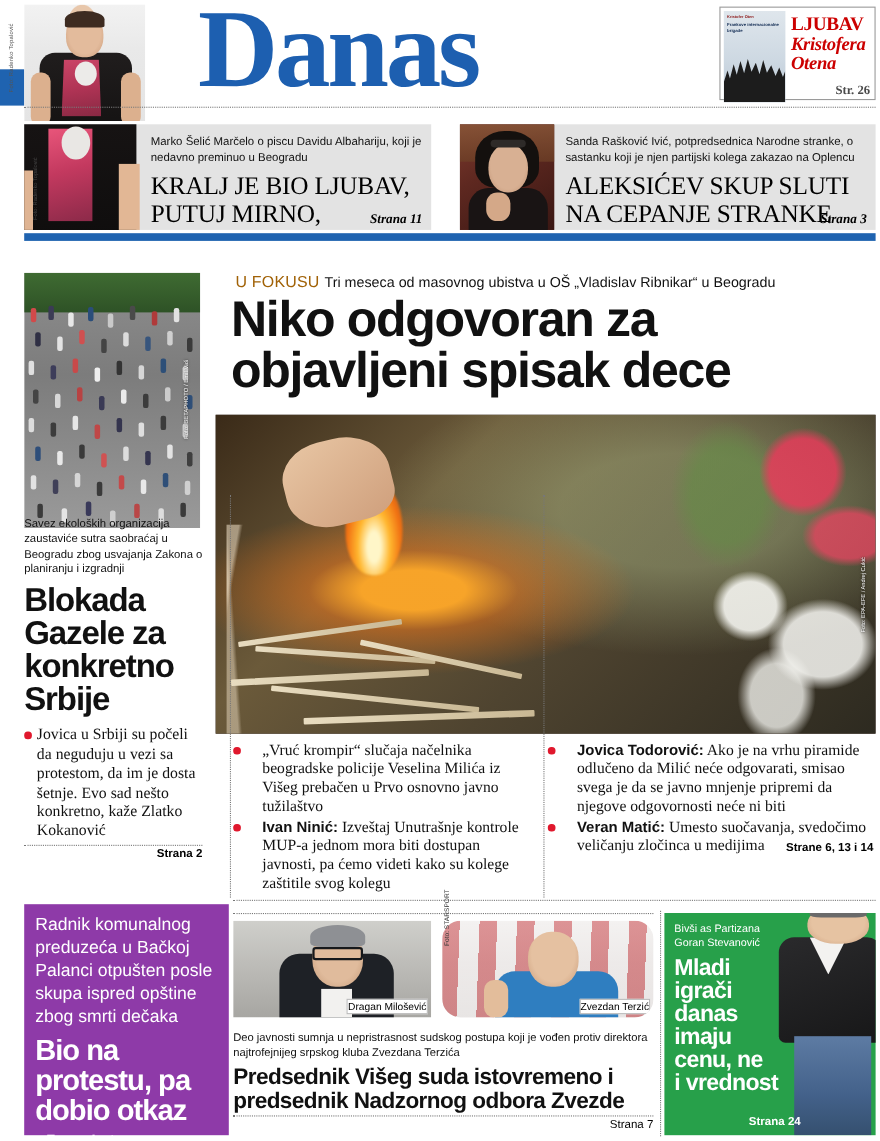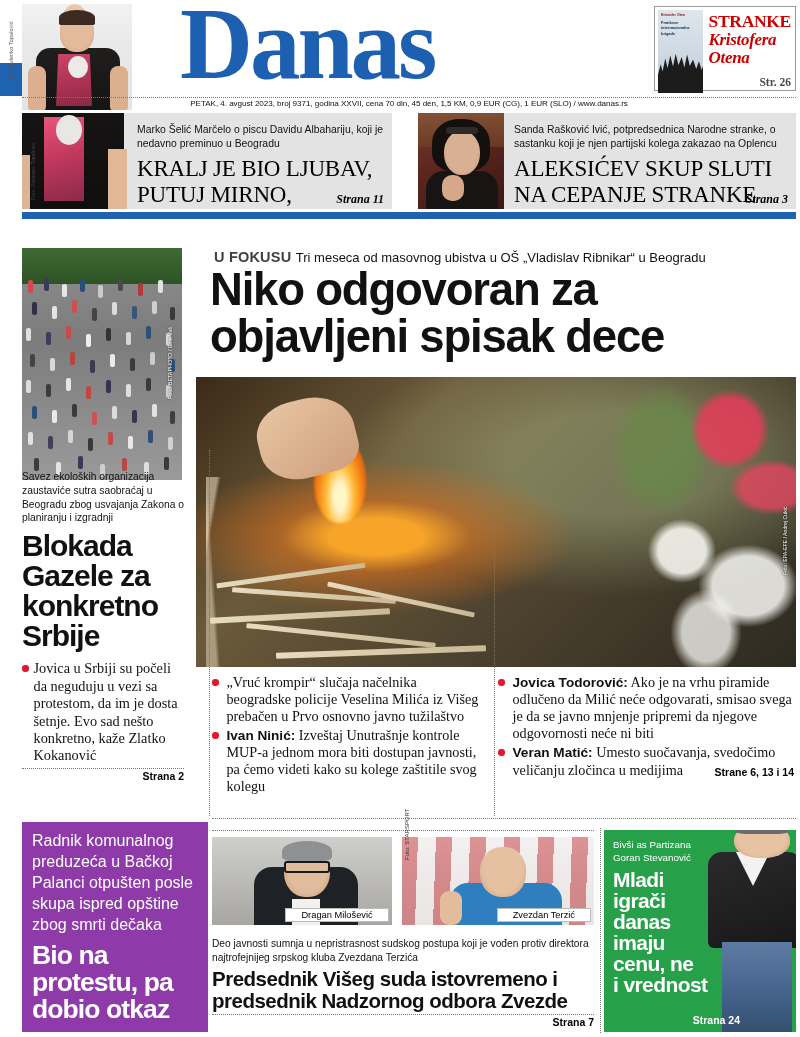--- a/index.html
+++ b/index.html
@@ -163,21 +163,21 @@
   .pp-crowd { position:absolute; left:0; top:28px; width:100%; height:204px; }
   .pp-crowd i {
     position:absolute; width:5px; height:13px; border-radius:2px; display:block;
   }
   .pp-credit {
     position:absolute; right:-48px; top:88px; width:120px; transform: rotate(-90deg);
     font-size:5.4px; color:#fff; white-space:nowrap; text-shadow:0 0 2px #000;
   }
   .kicker-line { position:absolute; left:214px; top:26px; right:8px; }
   .kicker-red {
-    font-weight:700; font-size:14.5px; color:#404040; letter-spacing:.2px;
+    font-weight:400; font-size:14.5px; color:#a16207; letter-spacing:.2px;
   }
   .kicker-rest { font-size:13px; color:#111; }
   .main-head {
     position:absolute; left:210px; top:44px; right:6px;
     font-weight:700; font-size:45.5px; line-height:1.04; color:#111;
     letter-spacing:-1.2px;
   }
   .candle-photo {
     position:absolute; left:196px; top:155px; width:600px; height:290px; overflow:hidden;
     background:#2a1c12;
@@ -241,21 +241,21 @@
   .lc-page-rule {
     margin-top:3px; border-top:1.2px dotted #777; position:relative; height:13px;
   }
   .lc-page {
     position:absolute; right:0; top:1px; font-weight:700; font-size:10.5px; color:#000;
   }
 
   
   .bullets-mid { position:absolute; left:212px; top:452px; width:270px; }
   .bullets-right { position:absolute; left:498px; top:452px; width:296px; }
-  .bl { display:flex; gap:8px; margin-bottom:2px; }
+  .bl { display:flex; gap:20px; margin-bottom:2px; }
   .bl p {
     font-family:"Liberation Serif", serif; font-size:14.2px; line-height:1.2; color:#111;
   }
   .bl p b { font-family:"Liberation Sans", sans-serif; font-weight:700; font-size:13.6px; }
   .strane-right {
     text-align:right; font-weight:700; font-size:10.5px; color:#000; margin-top:-15px;
   }
 
   
   .bottom { position:absolute; left:0; top:822px; width:800px; height:215px; }
@@ -272,68 +272,68 @@
   .pb-name { font-weight:700; font-size:13.5px; line-height:1.15; }
   .pb-quote {
     font-family:"Liberation Serif", serif; font-size:13.6px; line-height:1.18; margin-left:10px; margin-top:1px;
   }
   .pb-page { text-align:left; font-weight:700; font-size:10.5px; margin-top:4px; }
 
   .sports { position:absolute; left:212px; top:8px; width:382px; }
   .sp-photos { display:flex; gap:0; height:88px; align-items:flex-start; }
   .sp-photo { position:relative; height:88px; overflow:hidden; }
   .sp1 { width:186px; }
-  .sp2 { width:199px; margin-left:10px; }
+  .sp2 { width:199px; margin-left:10px;border-radius:17px; }
   .sp1-bg { position:absolute; inset:0; background: linear-gradient(180deg,#cfcfcb 0%,#b9b8b4 55%,#a7a6a2 100%); }
   .sp1-body { position:absolute; left:42px; top:30px; width:104px; height:58px; background:#1e2126; border-radius:18px 18px 0 0;}
   .sp1-head { position:absolute; left:72px; top:8px; width:46px; height:52px; background: radial-gradient(ellipse at 50% 40%,#e0bb9c 0 60%,#c49a78 100%); border-radius:46%;}
   .sp1-hair { position:absolute; left:70px; top:4px; width:50px; height:20px; background:#8e9094; border-radius:50% 50% 20% 20%;}
   .sp1-glasses { position:absolute; left:72px; top:24px; width:46px; height:12px; border:2.5px solid #16181b; border-radius:3px; }
   .sp1-shirt { position:absolute; left:80px; top:62px; width:28px; height:26px; background:#f2f1ef; }
   .sp2-bg { position:absolute; inset:0; background: linear-gradient(180deg,#e7e3e1 0%,#d9d2d0 45%,#cfc9c7 100%); }
   .sp2-stripes {
     position:absolute; inset:0;
     background: repeating-linear-gradient(92deg, rgba(206,34,42,.55) 0 16px, rgba(255,255,255,.7) 16px 34px);
     opacity:.75;
   }
   .sp2-body { position:absolute; left:48px; top:46px; width:112px; height:42px; background:#2f7ec0; border-radius:18px 18px 0 0;}
   .sp2-head { position:absolute; left:78px; top:10px; width:46px; height:50px; background: radial-gradient(ellipse at 50% 40%,#e5c1a1 0 60%,#c99b79 100%); border-radius:46%;}
   .sp2-hand { position:absolute; left:38px; top:54px; width:22px; height:34px; background:#e3bd9b; border-radius:9px; }
   .sp-caption {
     position:absolute; right:3px; bottom:3px; background:#fff; color:#000;
-    font-size:9.3px; font-weight:400; padding:1px 15px; border:.6px solid #bbb;
+    font-size:9.3px; font-weight:400; padding:1px 0; border:.6px solid #bbb;
   }
   .sp-credit {
     position:absolute; left:192px; top:30px; width:60px; transform:rotate(-90deg);
     transform-origin: left top;
     font-size:6px; color:#333; white-space:nowrap;
   }
   .sports-rule-top { border-top:1.2px dotted #777; margin-bottom:6px; }
   .sp-text { margin-top:12px; }
   .sp-kicker { font-size:10.2px; line-height:1.34; color:#111; }
   .sp-head {
     font-weight:700; font-size:20.5px; line-height:1.06; margin-top:4px; color:#111; letter-spacing:-.5px;
   }
   .sp-page-rule { margin-top:2px; border-top:1.2px dotted #777; position:relative; height:13px; }
-  .sp-page { position:absolute; right:0; top:1px; font-weight:700; font-size:10.5px; color:#000;margin-left:27px; }
+  .sp-page { position:absolute; right:0; top:1px; font-weight:400; font-size:10.5px; color:#000;margin-left:27px; }
 
   .green-box {
     position:absolute; left:604px; top:8px; width:192px; height:202px;
     background:#27a04a; color:#fff; overflow:hidden;
   }
   .gb-photo { position:absolute; right:-4px; top:-6px; width:120px; height:208px; }
   .gb-head { position:absolute; left:54px; top:0; width:56px; height:34px; background: radial-gradient(ellipse at 50% 42%,#e6c3a2 0 60%,#cb9e7d 100%); border-radius:46%; }
   .gb-hairline { position:absolute; left:56px; top:-2px; width:52px; height:12px; background:#6a6a6a; border-radius:50% 50% 20% 20%; }
   .gb-jacket { position:absolute; left:28px; top:28px; width:94px; height:96px; background: linear-gradient(160deg,#2a2a2c 0%,#171718 100%); border-radius:14px 14px 6px 6px; }
   .gb-vneck { position:absolute; left:56px; top:28px; width:34px; height:34px; background:#f3f2f0; clip-path: polygon(0 0,100% 0,50% 100%); }
   .gb-jeans { position:absolute; left:42px; top:118px; width:70px; height:90px; background: linear-gradient(180deg,#5d7ba3 0%,#43618a 60%,#35506f 100%); }
   .gb-text { position:absolute; left:9px; top:9px; width:118px; }
   .gb-kicker { font-size:9.8px; line-height:1.3; }
   .gb-head-txt { font-weight:700; font-size:21px; line-height:1.0; margin-top:5px; letter-spacing:-.6px; }
-  .gb-page { position:absolute; left:18px; bottom:6px; width:118px; text-align:right; font-weight:700; font-size:10.5px; }
+  .gb-page { position:absolute; left:6px; bottom:6px; width:118px; text-align:right; font-weight:700; font-size:10.5px; }
   .gb-credit {
     position:absolute; right:2px; bottom:18px; width:70px; transform:rotate(-90deg);
     transform-origin: right bottom; font-size:6px; color:#fff; white-space:nowrap;
   }
   .vrule { position:absolute; width:1.2px; background:transparent; border-left:1.2px dotted #777; }
   .hrule { position:absolute; height:1.2px; border-top:1.2px dotted #777; }
 </style>
 </head>
 <body>
 
@@ -356,29 +356,28 @@
 
     <div class="danas-logo">Danas</div>
 
     <div class="feljton-box">
       <div class="fb-img">
         <div class="fb-img-title">Kristofer Oten</div>
         <div class="fb-img-sub">Frankove internacionalne brigade</div>
         <div class="fb-silhouette"></div>
       </div>
       <div class="fb-text">
-        <div class="fb-l1">STRANKE</div>
+        <div class="fb-l1">LJUBAV</div>
         <div class="fb-l2">Kristofera</div>
         <div class="fb-l3">Otena</div>
         <div class="fb-str">Str. 26</div>
       </div>
     </div>
 
     <div class="dateline-rule"></div>
-    <div class="dateline">PETAK, 4. avgust 2023, broj 9371, godina XXVII, cena 70 din, 45 den, 1,5 KM, 0,9 EUR (CG), 1 EUR (SLO)  /  www.danas.rs</div>
   </div>
 
   <div class="promo-row">
 
     <div class="promo promo-a">
       <div class="promo-img">
         <div class="pa-shirtphoto"></div>
         <div class="pa-print"></div>
         <div class="pa-face"></div>
         <div class="pa-skin-l"></div>

